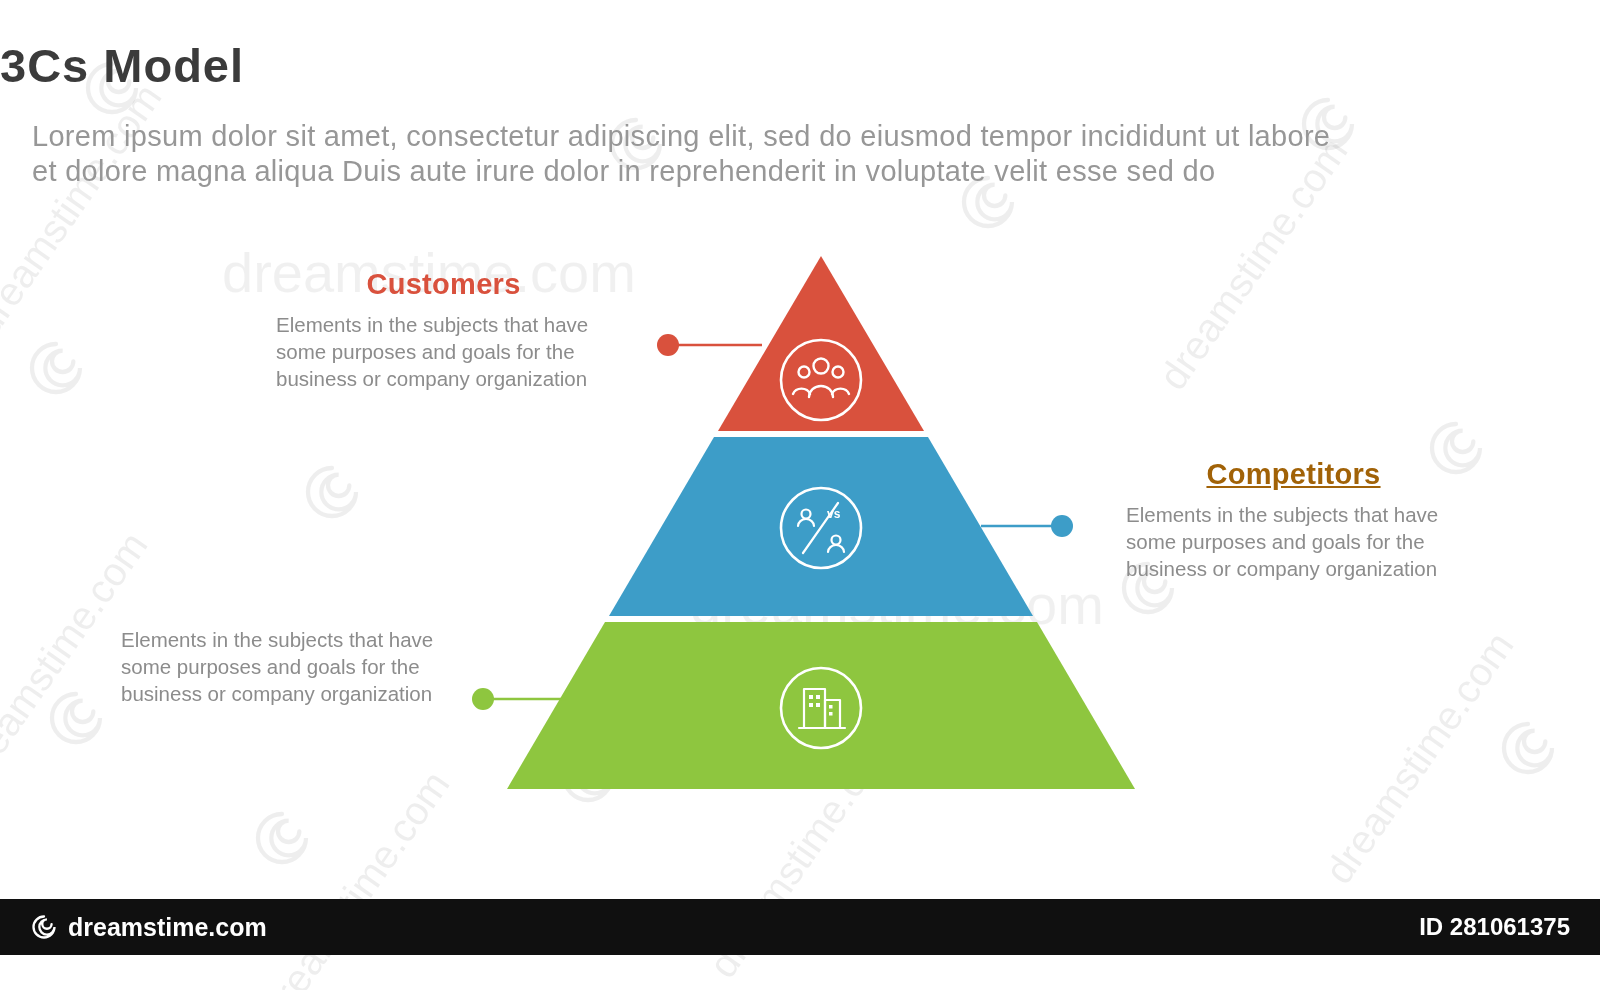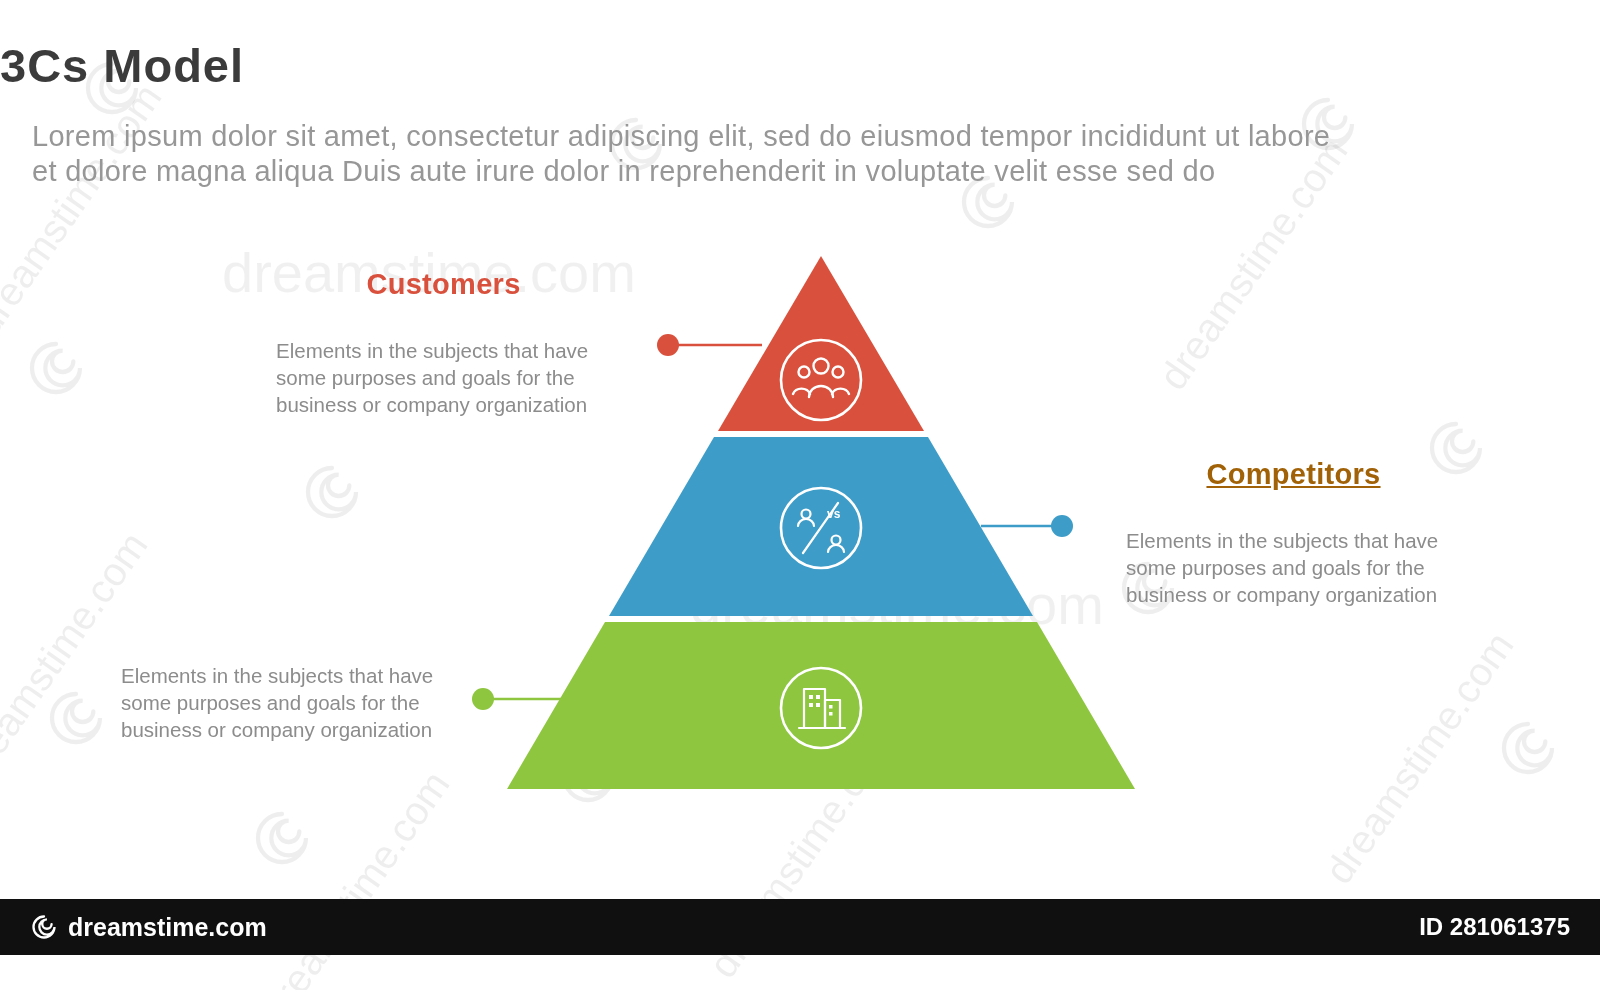--- a/index.html
+++ b/index.html
@@ -39,21 +39,21 @@
   .title { font-size: 47px; font-weight: bold; color: #3b3b3b; letter-spacing: 1px; }
   .subtitle { margin-top: 26px; }
   .subtitle p { font-size: 29px; color: #979797; line-height: 1.2; font-weight: 400; letter-spacing: 0.3px; padding-left: 32px; }
 
   
   .diagram { position: absolute; left: 0; top: 0; width: 1600px; height: 990px; }
 
   
   .callout { position: absolute; }
   .callout h2 { font-size: 29px; font-weight: bold; margin-bottom: 10px; letter-spacing: 0.3px; text-align: center; }
-  .callout p { font-size: 20.5px; color: #8c8c8c; line-height: 1.32; margin-top: 36px; }
+  .callout p { font-size: 20.5px; color: #8c8c8c; line-height: 1.32; }
   .callout.customers { left: 276px; top: 268px; width: 335px; }
   .callout.competitors { left: 1126px; top: 458px; width: 335px; }
   .callout.company { left: 121px; top: 626px; width: 335px; }
 
   
   .footer {
     position: absolute; left: 0; top: 899px; width: 100%; height: 56px;
     background: #101010; color: #ffffff;
     display: flex; align-items: center; justify-content: space-between;
     padding: 0 30px;

